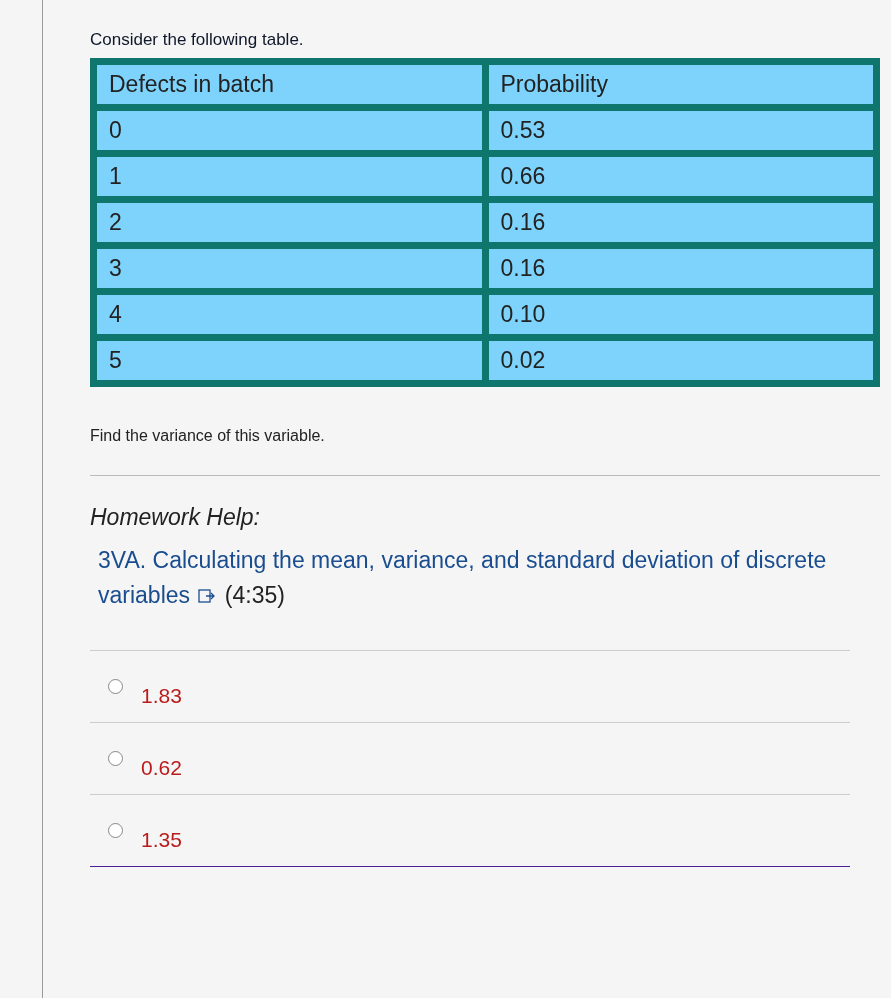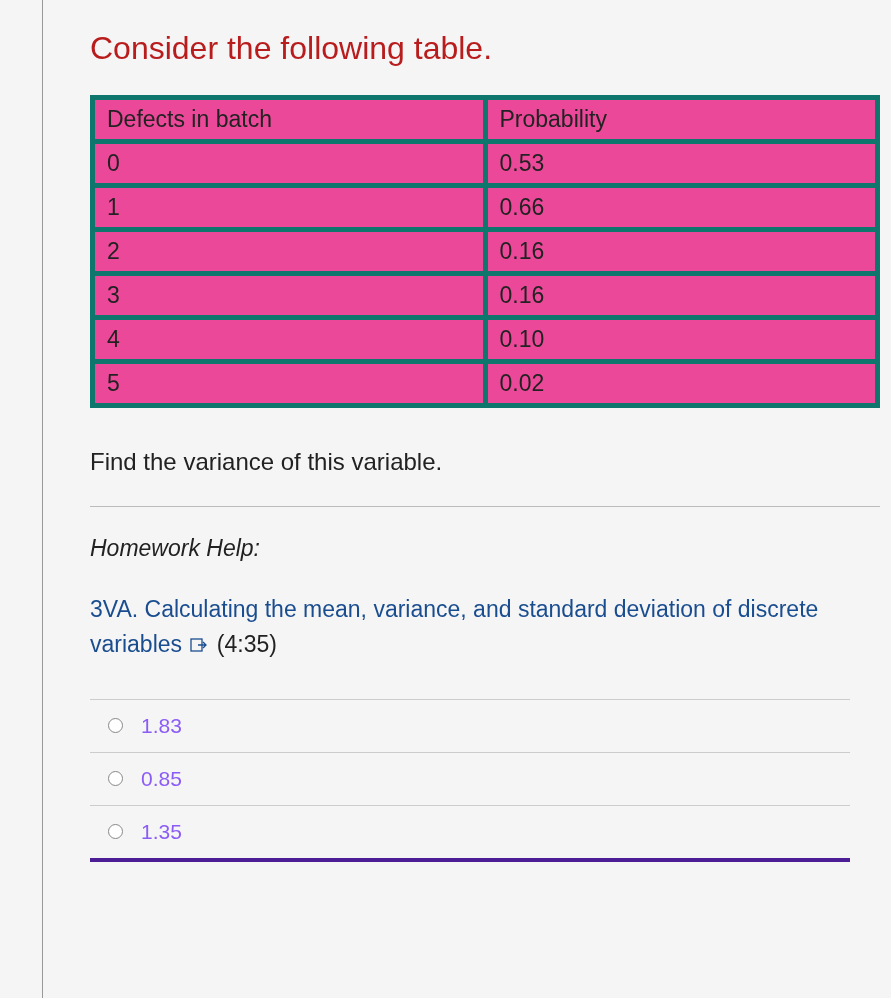--- a/index.html
+++ b/index.html
@@ -27,70 +27,71 @@
       left: 42px;
       top: 0;
       bottom: 0;
       width: 1px;
       background: #999;
     }
     .content {
       padding: 30px 0 0 30px;
     }
     .intro {
-      font-size: 32px;
-      color: #b91c1c;
-      margin-bottom: 28px;
+      font-size: 17px;
+      color: #0f172a;
+      margin-bottom: 8px;
     }
     table.data {
       border-collapse: collapse;
       width: 790px;
       margin-bottom: 40px;
     }
     table.data th, table.data td {
-      border: 5px solid #0f766e;
+      border: 7px solid #0f766e;
       padding: 6px 12px;
       text-align: left;
       font-size: 23px;
       color: #222;
       font-weight: normal;
-      background: #ec4899;
+      background: #7dd3fc;
     }
     table.data th {
       font-weight: normal;
     }
     .col-left {
       width: 50%;
     }
     .col-right {
       width: 50%;
     }
     .prompt2 {
-      font-size: 24px;
+      font-size: 16px;
       color: #222;
       margin-bottom: 30px;
     }
     hr.sep {
       border: none;
       border-top: 1px solid #bbb;
       margin: 30px 0 28px 0;
       width: 790px;
     }
     .hw-title {
       font-size: 23px;
       color: #222;
       font-style: italic;
-      margin-bottom: 30px;
+      margin-bottom: 12px;
     }
     .hw-link {
       font-size: 23px;
       color: #1a4d8f;
       margin-bottom: 22px;
       line-height: 1.5;
       width: 790px;
+      margin-left: 8px;
     }
     .hw-link .suffix {
       color: #222;
     }
     .link-icon {
       display: inline-block;
       vertical-align: middle;
       margin: 0 2px;
     }
     .options {
@@ -98,33 +99,34 @@
       width: 760px;
     }
     .option-row {
       border-top: 1px solid #ccc;
       padding: 14px 0 14px 18px;
       display: flex;
       align-items: center;
       gap: 18px;
     }
     .option-row:last-child {
-      border-bottom: 4px solid #4c1d95;
+      border-bottom: 1px solid #4c1d95;
     }
     .radio {
       width: 15px;
       height: 15px;
       border: 1.5px solid #888;
       border-radius: 50%;
       flex-shrink: 0;
       background: #fff;
     }
     .option-label {
       font-size: 21px;
-      color: #8b5cf6;
+      color: #b91c1c;
+      margin-top: 19px;
     }
   </style>
 </head>
 <body>
 
 <div class="page">
   <div class="left-rule"></div>
   <div class="content">
 
     <p class="intro">Consider the following table.</p>
@@ -183,21 +185,21 @@
     </p>
 
 
     <div class="options">
       <div class="option-row">
         <span class="radio"></span>
         <span class="option-label">1.83</span>
       </div>
       <div class="option-row">
         <span class="radio"></span>
-        <span class="option-label">0.85</span>
+        <span class="option-label">0.62</span>
       </div>
       <div class="option-row">
         <span class="radio"></span>
         <span class="option-label">1.35</span>
       </div>
     </div>
 
   </div>
 </div>
 

